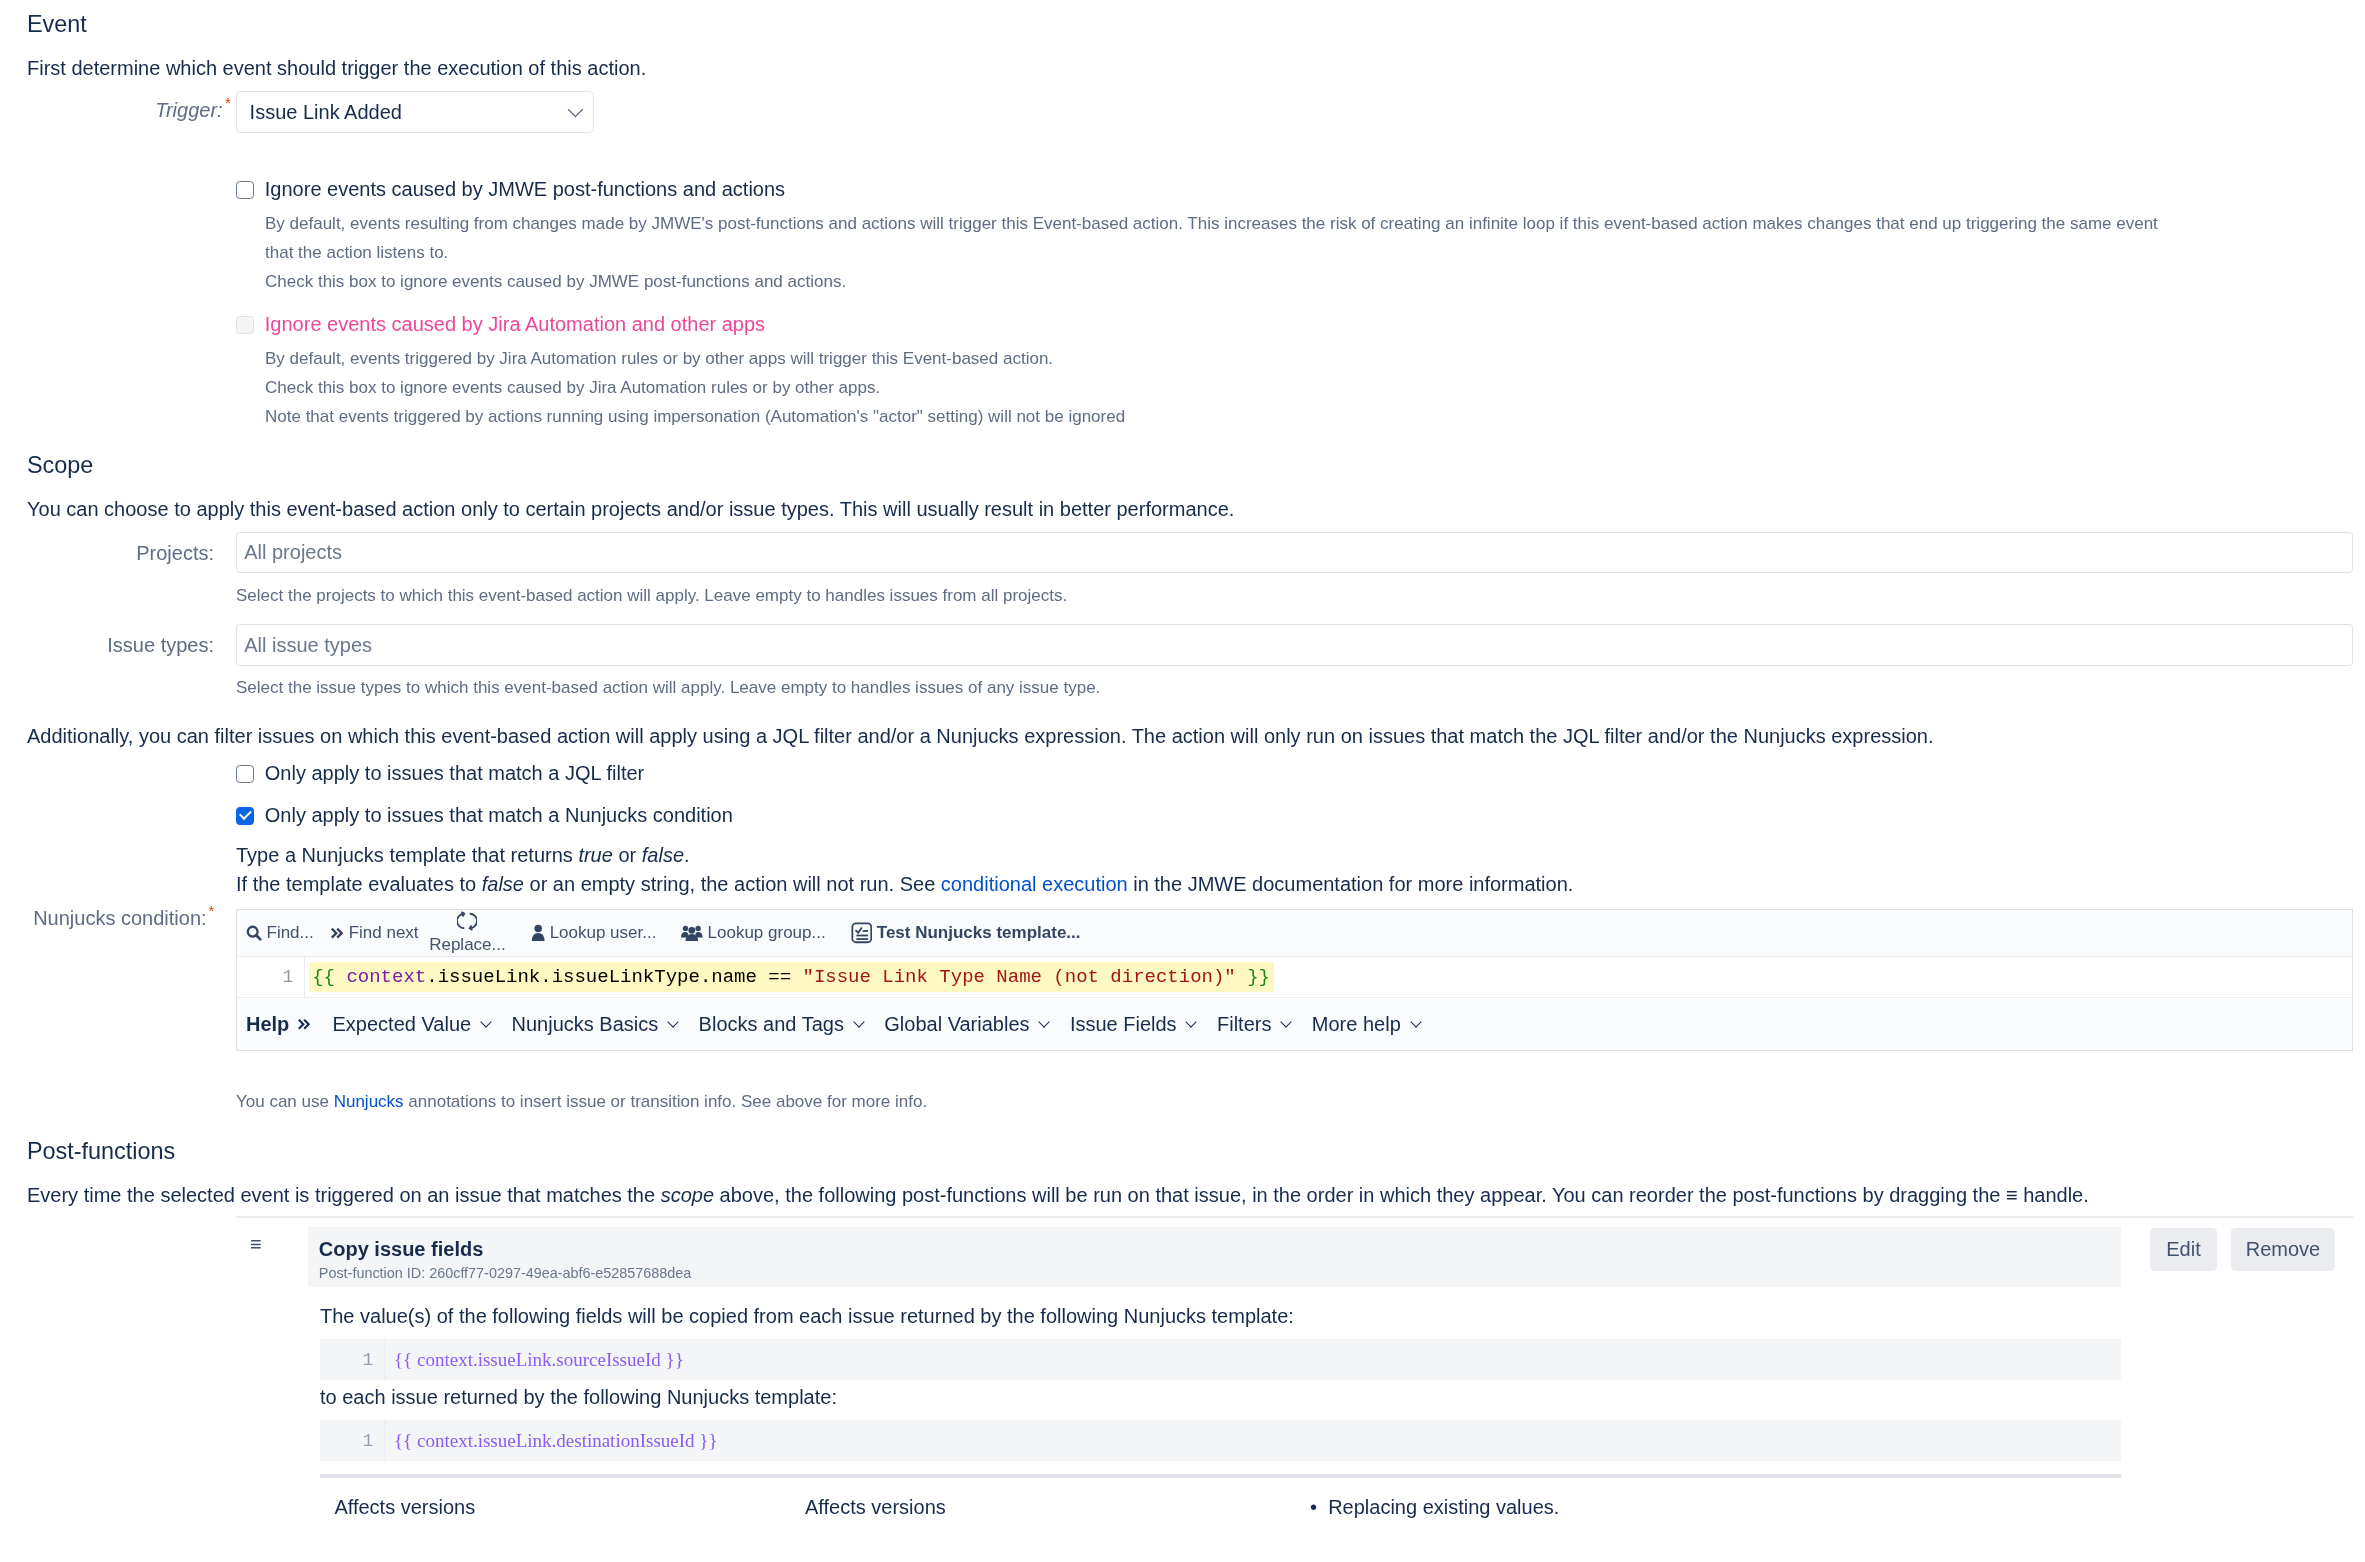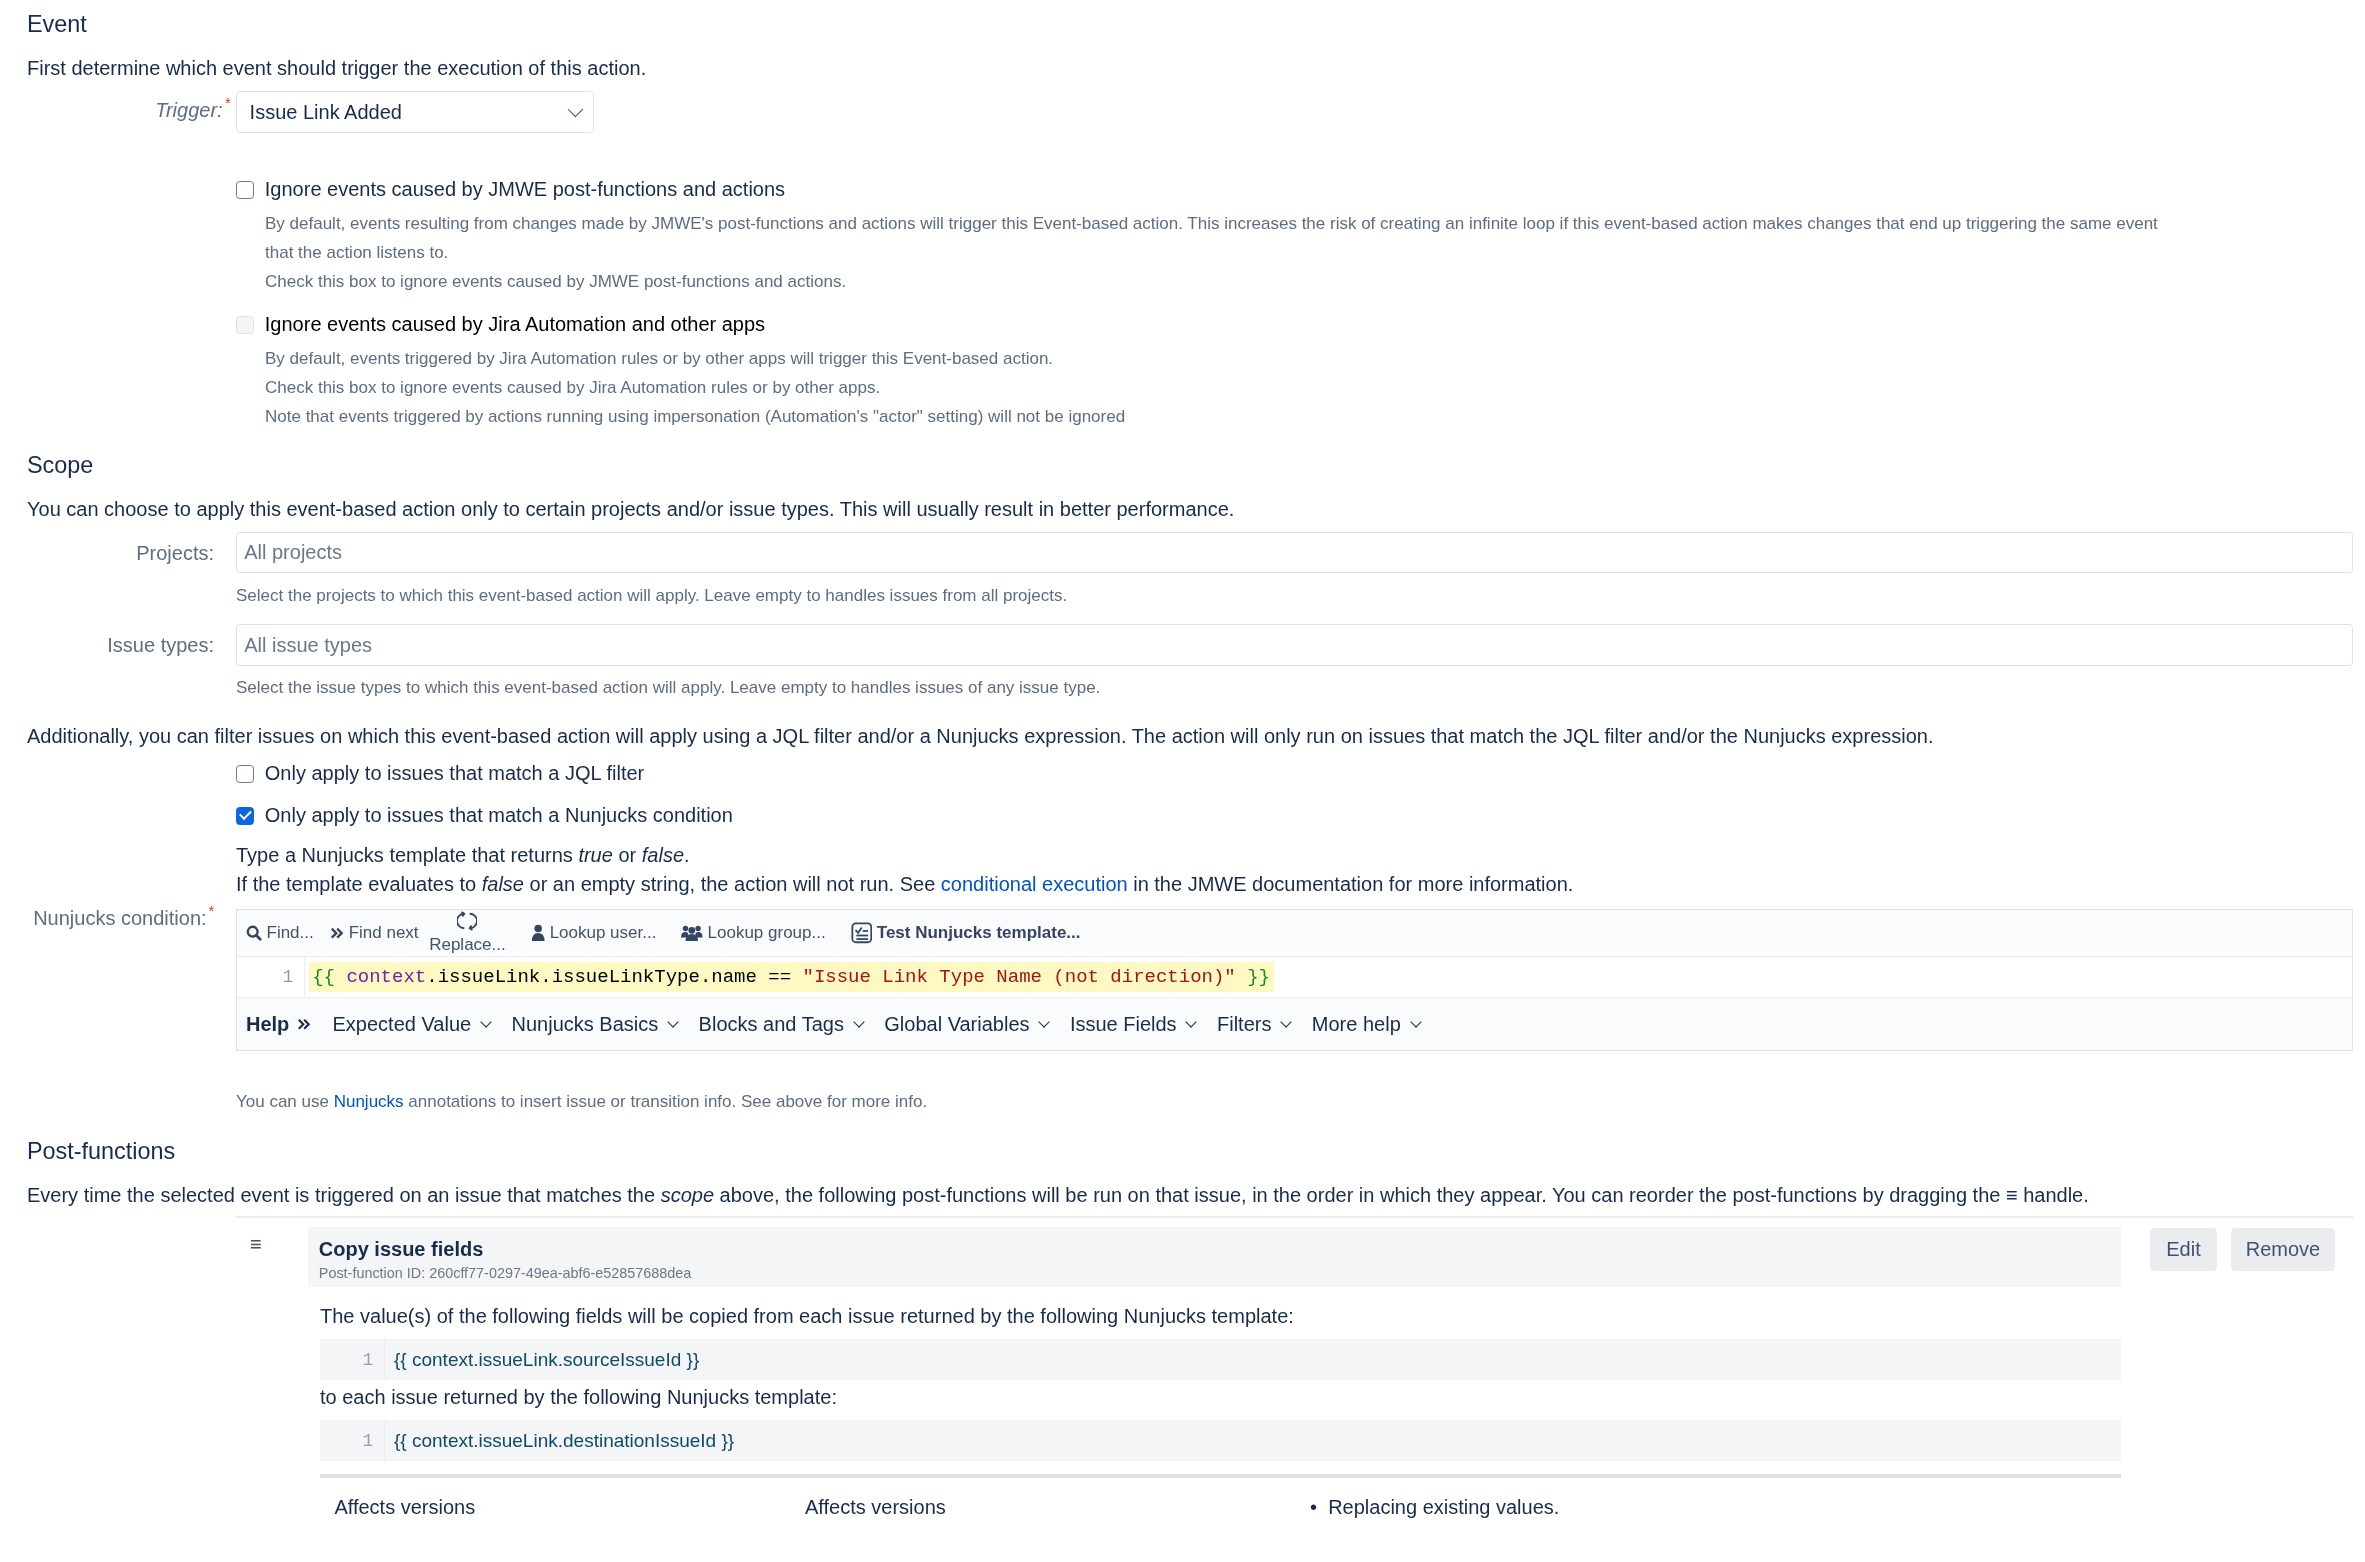--- a/index.html
+++ b/index.html
@@ -22,21 +22,21 @@
     width: 18px; height: 18px; border: 1.8px solid #6b778c; border-radius: 3.6px; background: #fff; display: inline-block;
   }
   .cb.disabled { border-color: #dfe1e6; background: #f4f5f7; }
   .cb.checked { background: #0c66e4; border-color: #0c66e4; position: relative; }
   .cb.checked::after {
     content: ""; position: absolute; left: 4.5px; top: 0.9px; width: 4.5px; height: 9px;
     border-right: 2.3px solid #fff; border-bottom: 2.3px solid #fff; transform: rotate(45deg);
   }
   .cb-row { display: flex; align-items: center; gap: 10.8px; }
   .cb-label { font-size: 20px; color: #172b4d; white-space: nowrap; }
-  .cb-label.disabled { color: #000000; text-align: right; }
+  .cb-label.disabled { color: #ec4899; text-align: right; }
   .input {
     border: 1.8px solid #dfe1e6; border-radius: 3.6px; background: #fff; display: flex; align-items: center;
     padding-left: 7.2px; font-size: 20px; color: #6b778c;
   }
   .editor { border: 1.8px solid #dfe1e6; background: #fff; }
   .toolbar { height: 47px; background: #fafbfc; border-bottom: 1.8px solid #ebecf0; display: flex; align-items: center; padding-left: 9px; gap: 16px; font-size: 17px; color: #42526e; }
   .tb-item { display: flex; align-items: center; gap: 4.5px; white-space: nowrap; cursor: pointer; }
   .tb-item.bold { font-weight: 700; color: #344563; }
   .code-area { height: 41px; display: flex; align-items: center; border-bottom: 1.8px solid #ebecf0; }
   .gutter { width: 68px; height: 100%; display: flex; align-items: center; justify-content: flex-end; padding-right: 10.8px; color: #999; font-family: "Liberation Mono", monospace; font-size: 18px; border-right: 0.9px solid #ebecf0; }
@@ -46,21 +46,21 @@
   .tok-str { color: #a31515; }
   .tok-plain { color: #000; }
   .helpbar { height: 52px; background: #fafbfc; display: flex; align-items: center; padding-left: 9px; gap: 21.6px; font-size: 20px; color: #172b4d; }
   .hb-item { display: flex; align-items: center; gap: 7.2px; white-space: nowrap; cursor: pointer; }
   .hb-chev { width: 8px; height: 8px; border-right: 1.8px solid #172b4d; border-bottom: 1.8px solid #172b4d; transform: rotate(45deg); margin-top: -4.5px; margin-left: 3.6px; }
   .divider { height: 1.8px; background: #ebecf0; }
   .card { background: #f4f5f7; }
   .btn { background: #ebecf0; border-radius: 4.5px; color: #42526e; font-size: 20px; display: flex; align-items: center; justify-content: center; cursor: pointer; }
   .codeblock { background: #f4f5f7; display: flex; align-items: center; }
   .codeblock .gutter { width: 65px; background: #f4f5f7; border-right: 1.8px solid #ebecf0; color: #97a0af; font-size: 18px; }
-  .codeblock .txt { font-family: Liberation Sans, sans-serif; font-size: 19px; color: #0c4a6e; padding-left: 9px; white-space: pre; }
+  .codeblock .txt { font-family: Liberation Serif, serif; font-size: 19px; color: #8b5cf6; padding-left: 9px; white-space: pre; }
   .th { font-size: 17px; font-weight: 700; color: #6b778c; white-space: nowrap; }
   .td { font-size: 20px; color: #172b4d; white-space: nowrap; }
 </style>
 </head>
 <body>
 
 <h2 class="abs" style="left:27px; top:10.8px;">Event</h2>
 <div class="abs p" style="left:27px; top:57px;">First determine which event should trigger the execution of this action.</div>
 
 <div class="abs label" style="left:68px; width:162px; top:99px;font-style:italic;"><span>Trigger:</span><span class="req">*</span></div>

